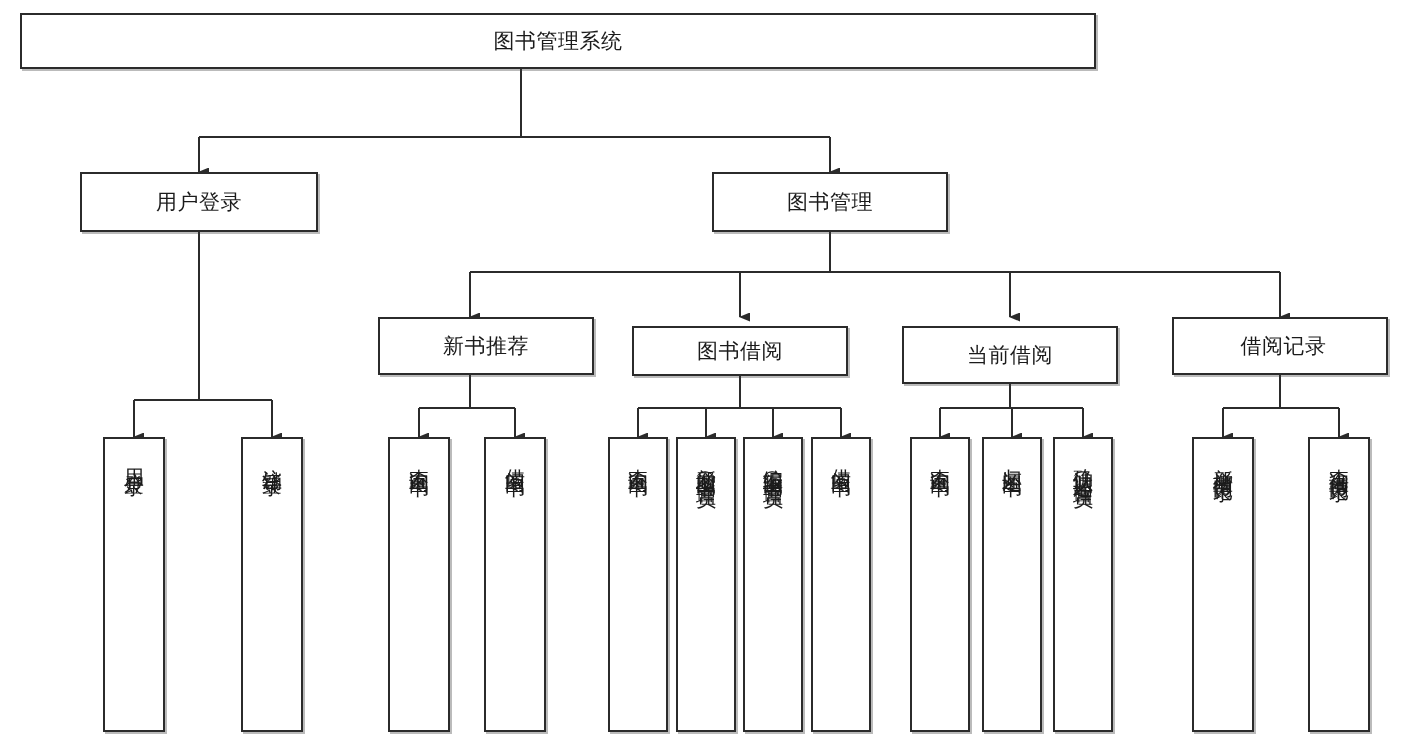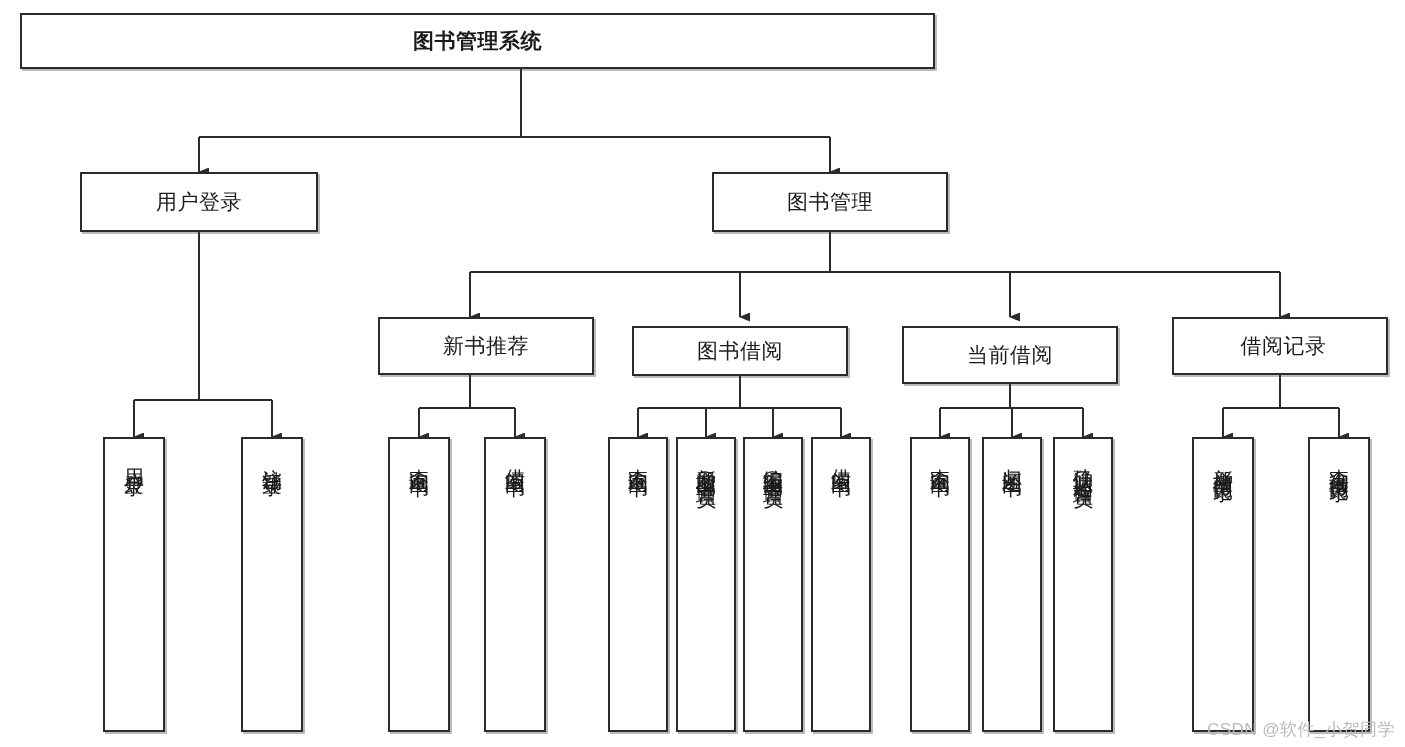--- a/index.html
+++ b/index.html
@@ -113,21 +113,21 @@
         <line x1="1012" y1="408" x2="1012" y2="437" stroke="#2b2b2b" stroke-width="2.4" shape-rendering="crispEdges" marker-end="url(#arrowhead)"></line>
         <line x1="1083" y1="408" x2="1083" y2="437" stroke="#2b2b2b" stroke-width="2.4" shape-rendering="crispEdges" marker-end="url(#arrowhead)"></line>
         <line x1="1280" y1="375" x2="1280" y2="408" stroke="#2b2b2b" stroke-width="2.4" shape-rendering="crispEdges"></line>
         <line x1="1223" y1="408" x2="1339" y2="408" stroke="#2b2b2b" stroke-width="2.4" shape-rendering="crispEdges"></line>
         <line x1="1223" y1="408" x2="1223" y2="437" stroke="#2b2b2b" stroke-width="2.4" shape-rendering="crispEdges" marker-end="url(#arrowhead)"></line>
         <line x1="1339" y1="408" x2="1339" y2="437" stroke="#2b2b2b" stroke-width="2.4" shape-rendering="crispEdges" marker-end="url(#arrowhead)"></line>
       </g>
   </svg>
 
   <div id="nodes-layer">
-      <div class="node-box" style="left: 20px; top: 13px; width: 915px; height: 56px; font-weight: bold;">
+      <div class="node-box" style="left: 20px; top: 13px; width: 1076px; height: 56px;">
         <span class="node-label">图书管理系统</span>
       </div>
       <div class="node-box" style="left: 80px; top: 172px; width: 238px; height: 60px;">
         <span class="node-label">用户登录</span>
       </div>
       <div class="node-box" style="left: 712px; top: 172px; width: 236px; height: 60px;">
         <span class="node-label">图书管理</span>
       </div>
       <div class="node-box" style="left: 362px; top: 317px; width: 216px; height: 58px; margin-left: 16px;">
         <span class="node-label">新书推荐</span>
@@ -175,14 +175,13 @@
         <span class="node-label">确认归还（管理员）</span>
       </div>
       <div class="node-box vertical" style="left: 1192px; top: 437px; width: 62px; height: 295px;">
         <span class="node-label">新增借阅记录</span>
       </div>
       <div class="node-box vertical" style="left: 1308px; top: 437px; width: 62px; height: 295px;">
         <span class="node-label">查询借阅记录</span>
       </div>
     </div>
 
-  <div class="watermark">CSDN @软件_小贺同学</div>
 </div>
 
 </body></html>

